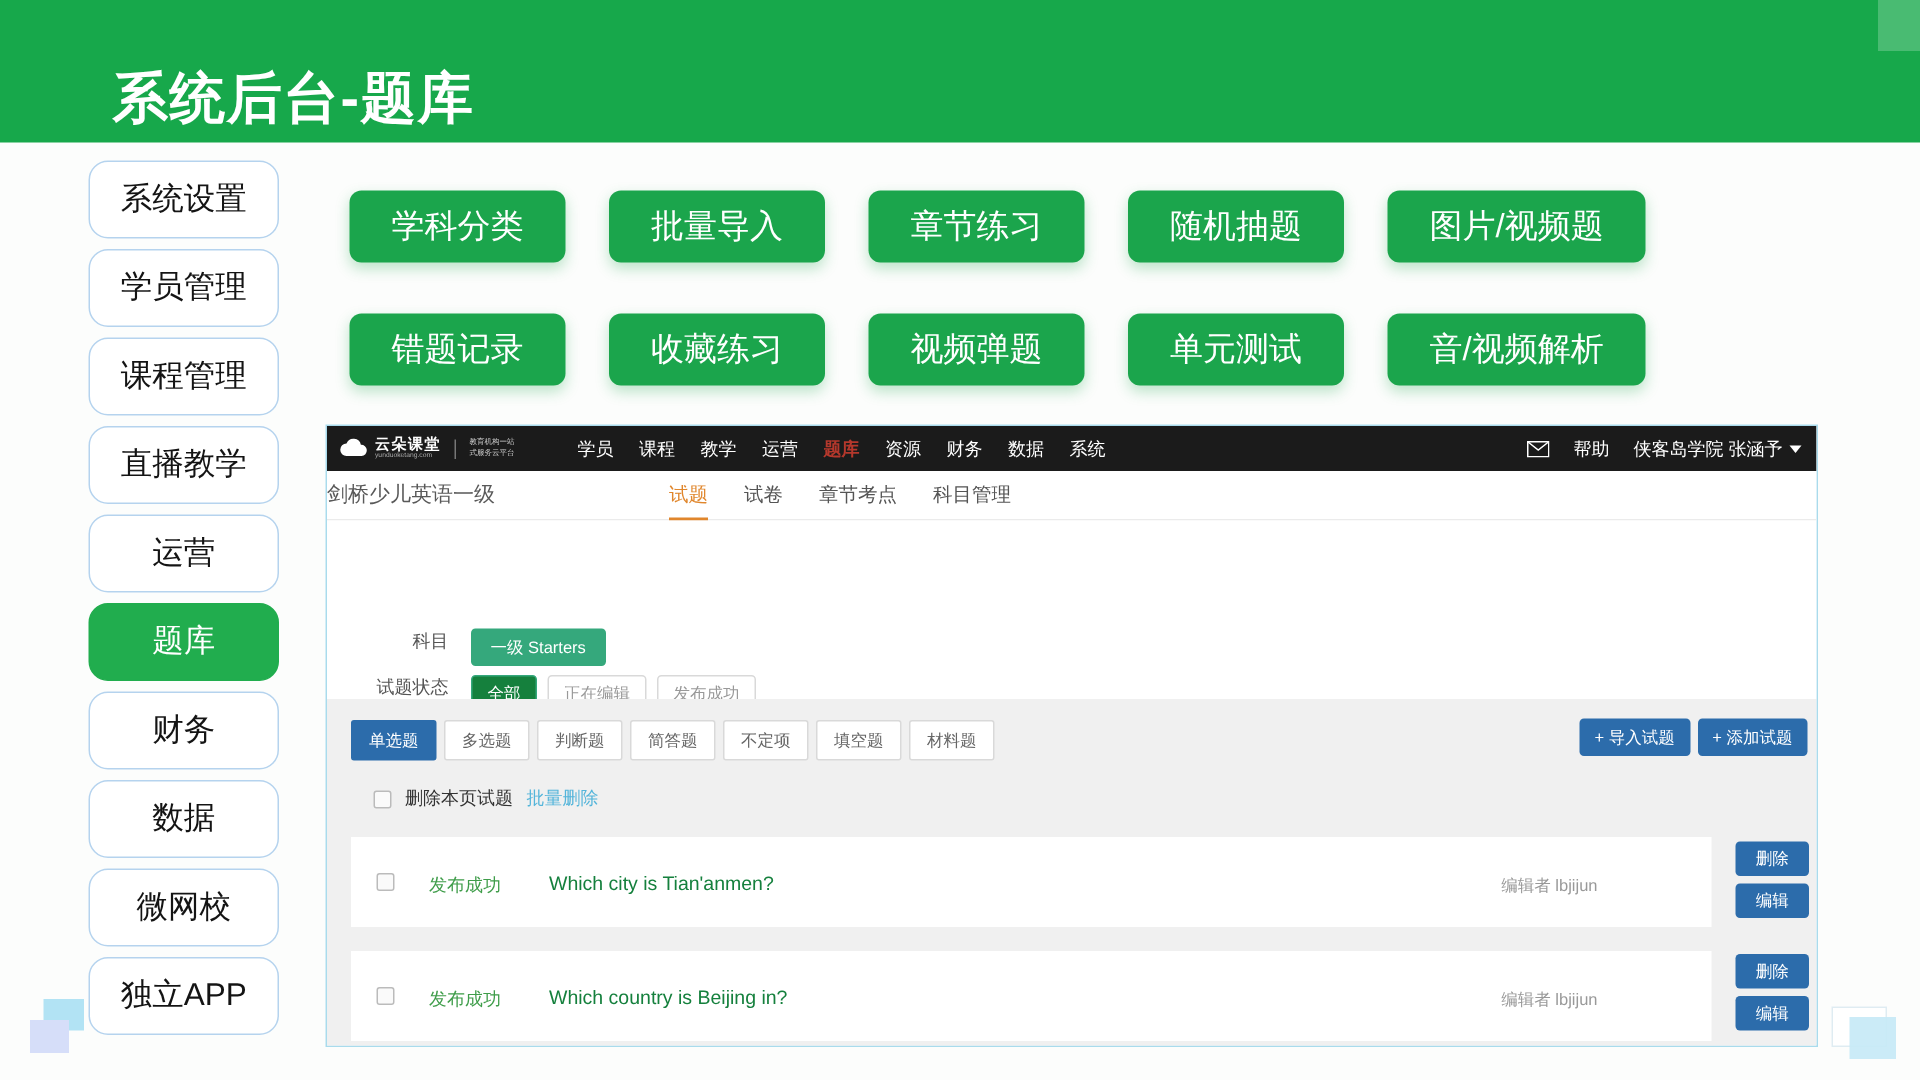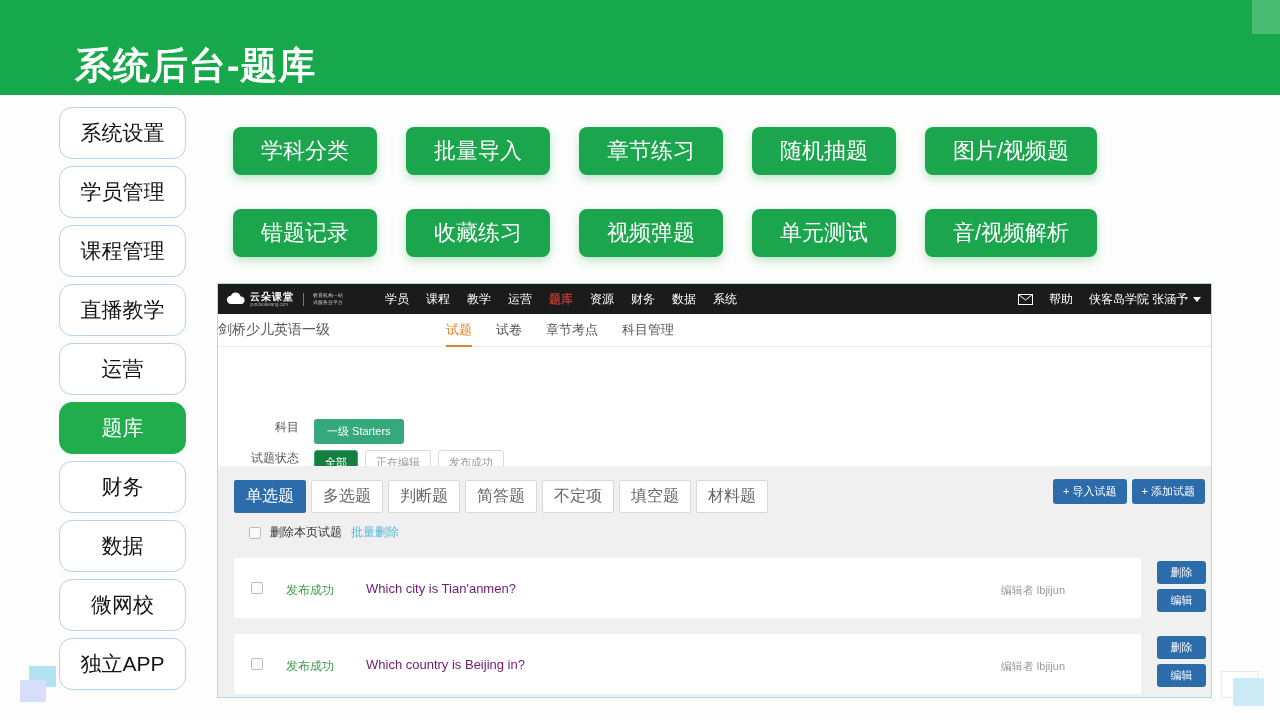--- a/index.html
+++ b/index.html
@@ -64,32 +64,32 @@
   .fake-select { width:142px; height:26px; border:1px solid #ccc; border-radius:2px; background:#fff; display:flex;
                  align-items:center; justify-content:space-between; padding:0 9px; font-size:12px; color:#666; margin-right:3px; cursor:pointer; }
   .select-caret { width:0; height:0; border-left:4px solid transparent; border-right:4px solid transparent; border-top:5px solid #333; }
   .name-input { width:135px; height:26px; border:1px solid #ccc; border-radius:2px; padding:0 8px; font-size:12px; color:#333; margin-left:2px; outline:none; }
   .name-input::placeholder { color:#aaa; }
   .search-btn { width:42px; height:25px; background:#55a9e8; color:#fff; font-size:12px; border:none; border-radius:3px; margin-left:5px; cursor:pointer; }
 
   
   .admin-body { position:absolute; top:182px; left:0; width:100%; height:233px; background:#f0f0f0; }
   .qtype-row { position:absolute; top:14px; left:16px; display:flex; gap:5px; }
-  .qtype-btn { padding:5px 11px; font-size:16px; background:#fff; border:1px solid #d9d9d9; color:#666; border-radius:2px; cursor:pointer; white-space:nowrap; }
+  .qtype-btn { padding:5px 11px; font-size:11px; background:#fff; border:1px solid #d9d9d9; color:#666; border-radius:2px; cursor:pointer; white-space:nowrap; }
   .qtype-btn.active { background:#2c6cab; border-color:#2c6cab; color:#fff; }
   .top-actions { position:absolute; top:13px; right:6px; display:flex; gap:5px; }
   .blue-btn { background:#2c6cab; color:#fff; font-size:11px; border:none; border-radius:3px; padding:5px 10px; cursor:pointer; white-space:nowrap; }
   .bulk-row { position:absolute; top:58px; left:31px; display:flex; align-items:center; gap:9px; font-size:12px; color:#333; }
   .checkbox { width:12px; height:12px; background:#fafafa; border:1px solid #bbb; border-radius:2px; display:inline-block; cursor:pointer; }
   .bulk-link { color:#55b5da; cursor:pointer; }
 
   .q-card { position:absolute; left:16px; width:907px; height:60px; background:#fff; }
   .q-card .checkbox { position:absolute; left:17px; top:24px; }
   .q-status { position:absolute; left:52px; top:24px; font-size:12px; color:#3f9d4a; }
-  .q-text { position:absolute; left:132px; top:23px; font-size:13px; color:#701a75; }
+  .q-text { position:absolute; left:132px; top:23px; font-size:13px; color:#15803d; }
   .q-editor { position:absolute; right:76px; top:25px; font-size:11px; color:#999;text-align:right; }
   .card-1 { top:92px; } .card-2 { top:168px; }
 
   .row-actions { position:absolute; left:939px; width:49px; display:flex; flex-direction:column; gap:5px; }
   .actions-1 { top:95px; } .actions-2 { top:170px; }
   .action-btn { width:49px; height:23px; background:#2c6cab; color:#fff; font-size:11px; border:none; border-radius:3px; cursor:pointer; }
 
   
   .deco { position:absolute; }
   .deco-bl-back { left:29px; top:666px; width:27px; height:21px; background:#b2e3f4; }

